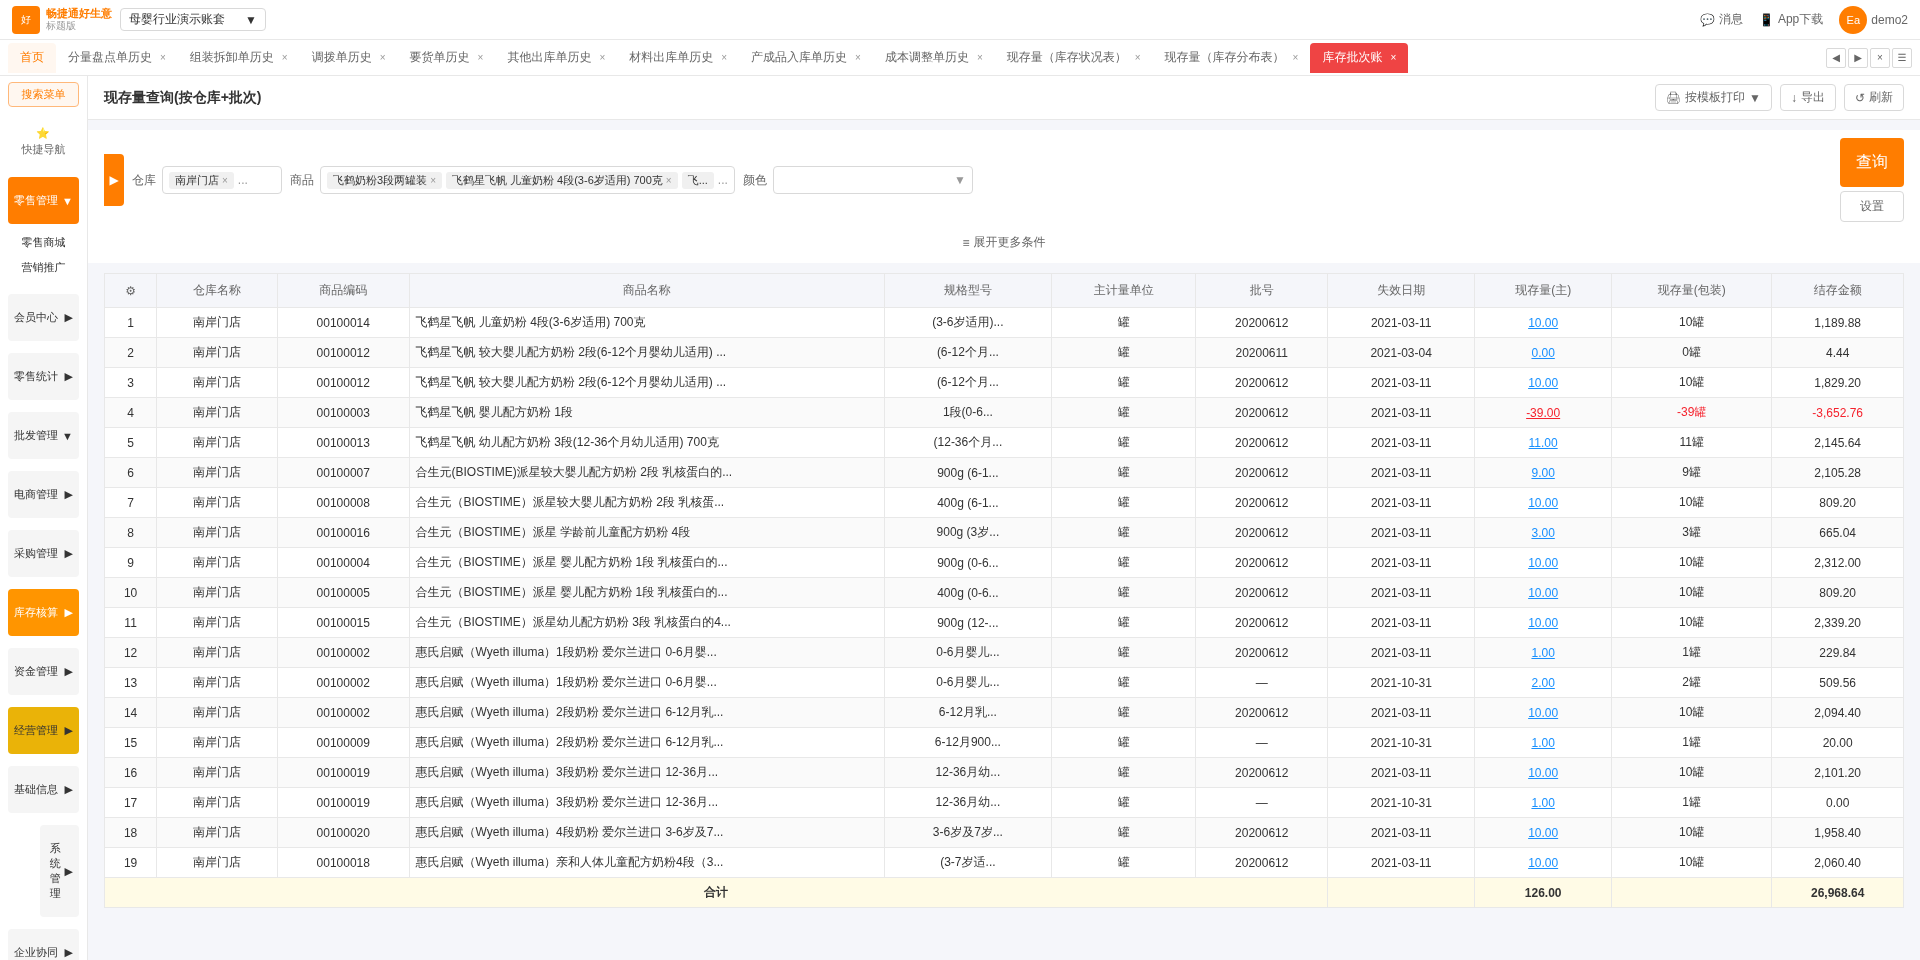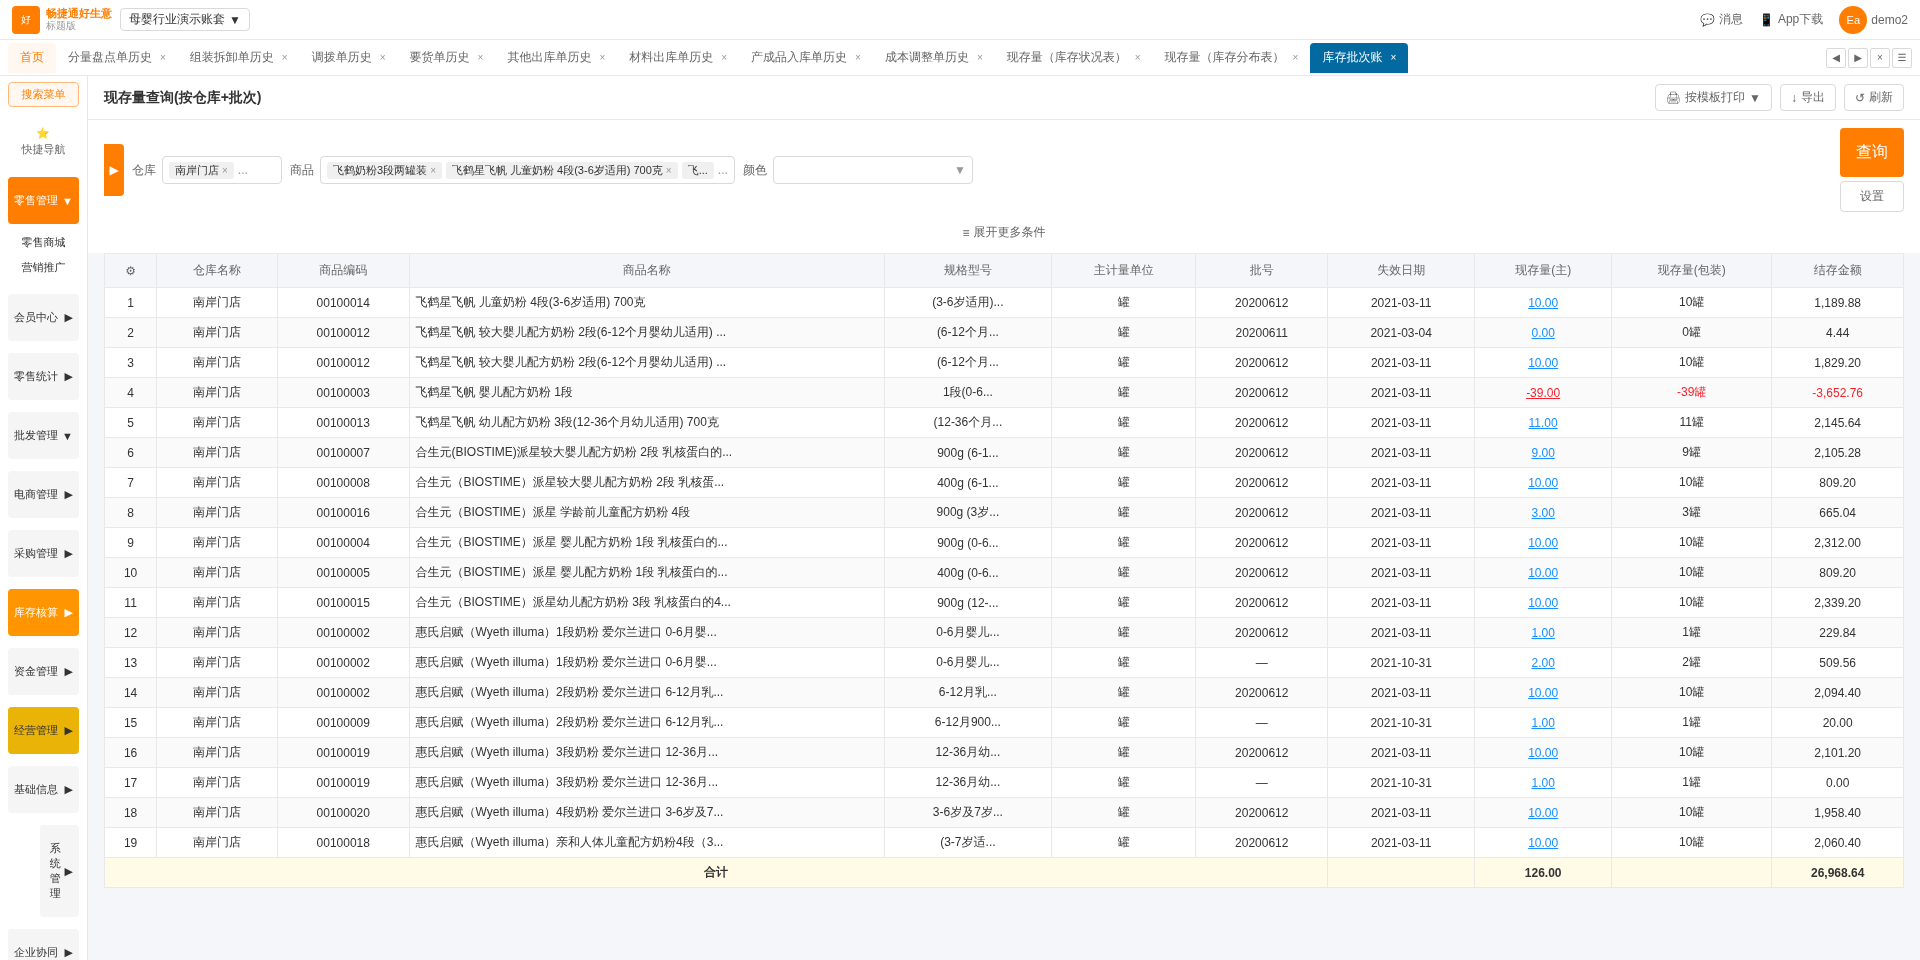--- a/index.html
+++ b/index.html
@@ -3,49 +3,49 @@
   <meta charset="utf-8">
   <style>
     * { box-sizing: border-box; margin: 0; padding: 0; }
     body { font-family: 'Microsoft YaHei', Arial, sans-serif; font-size: 12px; background: #f0f2f5; color: #333; overflow: hidden; }
 
     
     .top-bar { height: 40px; background: #fff; display: flex; align-items: center; justify-content: space-between; padding: 0 12px; border-bottom: 1px solid #e8e8e8; }
     .top-bar-left { display: flex; align-items: center; gap: 8px; }
     .logo-area { display: flex; align-items: center; gap: 6px; }
     .logo-icon { width: 28px; height: 28px; background: #ff7d00; border-radius: 4px; display: flex; align-items: center; justify-content: center; color: white; font-size: 10px; }
-    .dropdown-area { display: flex; align-items: center; gap: 4px; font-size: 12px; color: #333; cursor: pointer; border: 1px solid #d9d9d9; padding: 2px 8px; border-radius: 4px; }
+    .dropdown-area { display: flex; align-items: center; gap: 20px; font-size: 12px; color: #333; cursor: pointer; border: 1px solid #d9d9d9; padding: 2px 8px; border-radius: 4px; }
     .top-bar-right { display: flex; align-items: center; gap: 16px; font-size: 12px; color: #666; }
     .top-bar-right-item { display: flex; align-items: center; gap: 4px; cursor: pointer; }
     .avatar { width: 28px; height: 28px; border-radius: 50%; background: #ff7d00; display: flex; align-items: center; justify-content: center; color: white; font-size: 11px; }
 
     
     .nav-tabs { height: 36px; background: #fff; display: flex; align-items: center; padding: 0 8px; border-bottom: 1px solid #e8e8e8; overflow: hidden; }
     .nav-tab { height: 30px; padding: 0 12px; display: flex; align-items: center; gap: 4px; font-size: 12px; color: #666; cursor: pointer; white-space: nowrap; border-radius: 4px 4px 0 0; position: relative; }
     .nav-tab.home { color: #ff7d00; background: #fff7f0; }
-    .nav-tab.active { color: #fff; background: #0369a1; }
+    .nav-tab.active { color: #fff; background: #ef4444; }
     .nav-tab .close-x { font-size: 10px; color: #999; margin-left: 4px; cursor: pointer; }
     .nav-tab.active .close-x { color: #fff; }
     .nav-arrows { display: flex; align-items: center; gap: 2px; margin-left: auto; }
     .nav-arrow-btn { width: 20px; height: 20px; border: 1px solid #d9d9d9; border-radius: 2px; display: flex; align-items: center; justify-content: center; cursor: pointer; font-size: 10px; color: #666; }
 
     
     .main-layout { display: flex; height: calc(100vh - 76px); }
 
     
     .sidebar { width: 88px; background: #fff; border-right: 1px solid #e8e8e8; display: flex; flex-direction: column; overflow-y: auto; }
     .sidebar-search-btn { width: 100%; padding: 4px; background: #fff7f0; border: 1px solid #ffb87a; border-radius: 4px; color: #ff7d00; font-size: 11px; text-align: center; cursor: pointer; }
     .sidebar-nav-item { padding: 6px 8px; font-size: 11px; color: #666; cursor: pointer; text-align: center; display: flex; flex-direction: column; align-items: center; gap: 2px; }
     .sidebar-section { padding: 6px 8px; cursor: pointer; }
     .sidebar-section-label { font-size: 11px; color: #fff; background: #ff7d00; padding: 16px 6px; border-radius: 4px; text-align: center; display: flex; align-items: center; justify-content: space-between; }
     .sidebar-section-label.active { background: #ff7d00; }
     .sidebar-menu-item { padding: 5px 8px; font-size: 11px; color: #333; cursor: pointer; text-align: center; }
 
     
-    .content { flex: 1; overflow: hidden; display: flex; flex-direction: column; background: #f5f6fa; }
+    .content { flex: 1; overflow: hidden; display: flex; flex-direction: column; background: #f5f6fa; gap: 10px; }
 
     
     .page-header { padding: 8px 16px; background: #fff; border-bottom: 1px solid #e8e8e8; display: flex; align-items: center; justify-content: space-between; }
     .page-title { font-size: 14px; font-weight: bold; color: #333; }
     .page-actions { display: flex; align-items: center; gap: 8px; }
     .btn-print { display: flex; align-items: center; gap: 4px; padding: 4px 10px; border: 1px solid #d9d9d9; border-radius: 4px; background: #fff; cursor: pointer; font-size: 12px; color: #666; }
     .btn-export { display: flex; align-items: center; gap: 4px; padding: 4px 10px; border: 1px solid #d9d9d9; border-radius: 4px; background: #fff; cursor: pointer; font-size: 12px; color: #666; }
     .btn-refresh { display: flex; align-items: center; gap: 4px; padding: 4px 10px; border: 1px solid #d9d9d9; border-radius: 4px; background: #fff; cursor: pointer; font-size: 12px; color: #666; }
     .filter-item { display: flex; align-items: center; gap: 6px; }
     .filter-label { font-size: 12px; color: #666; white-space: nowrap; }

